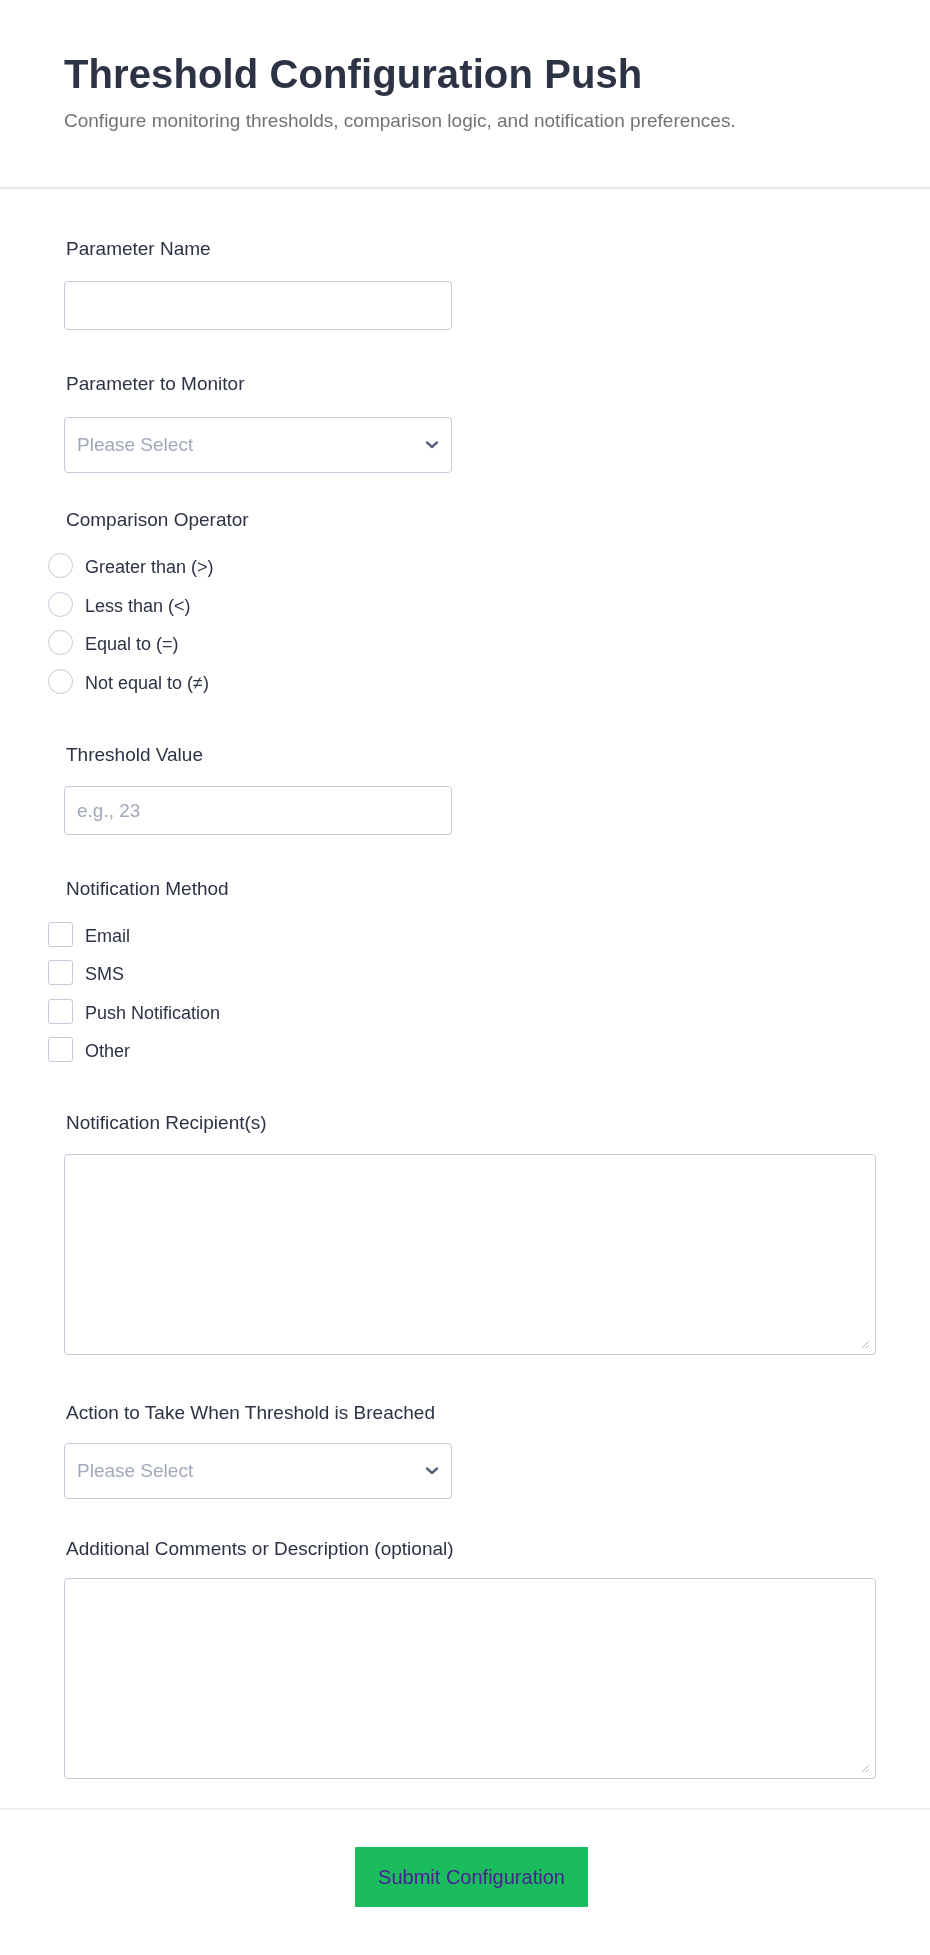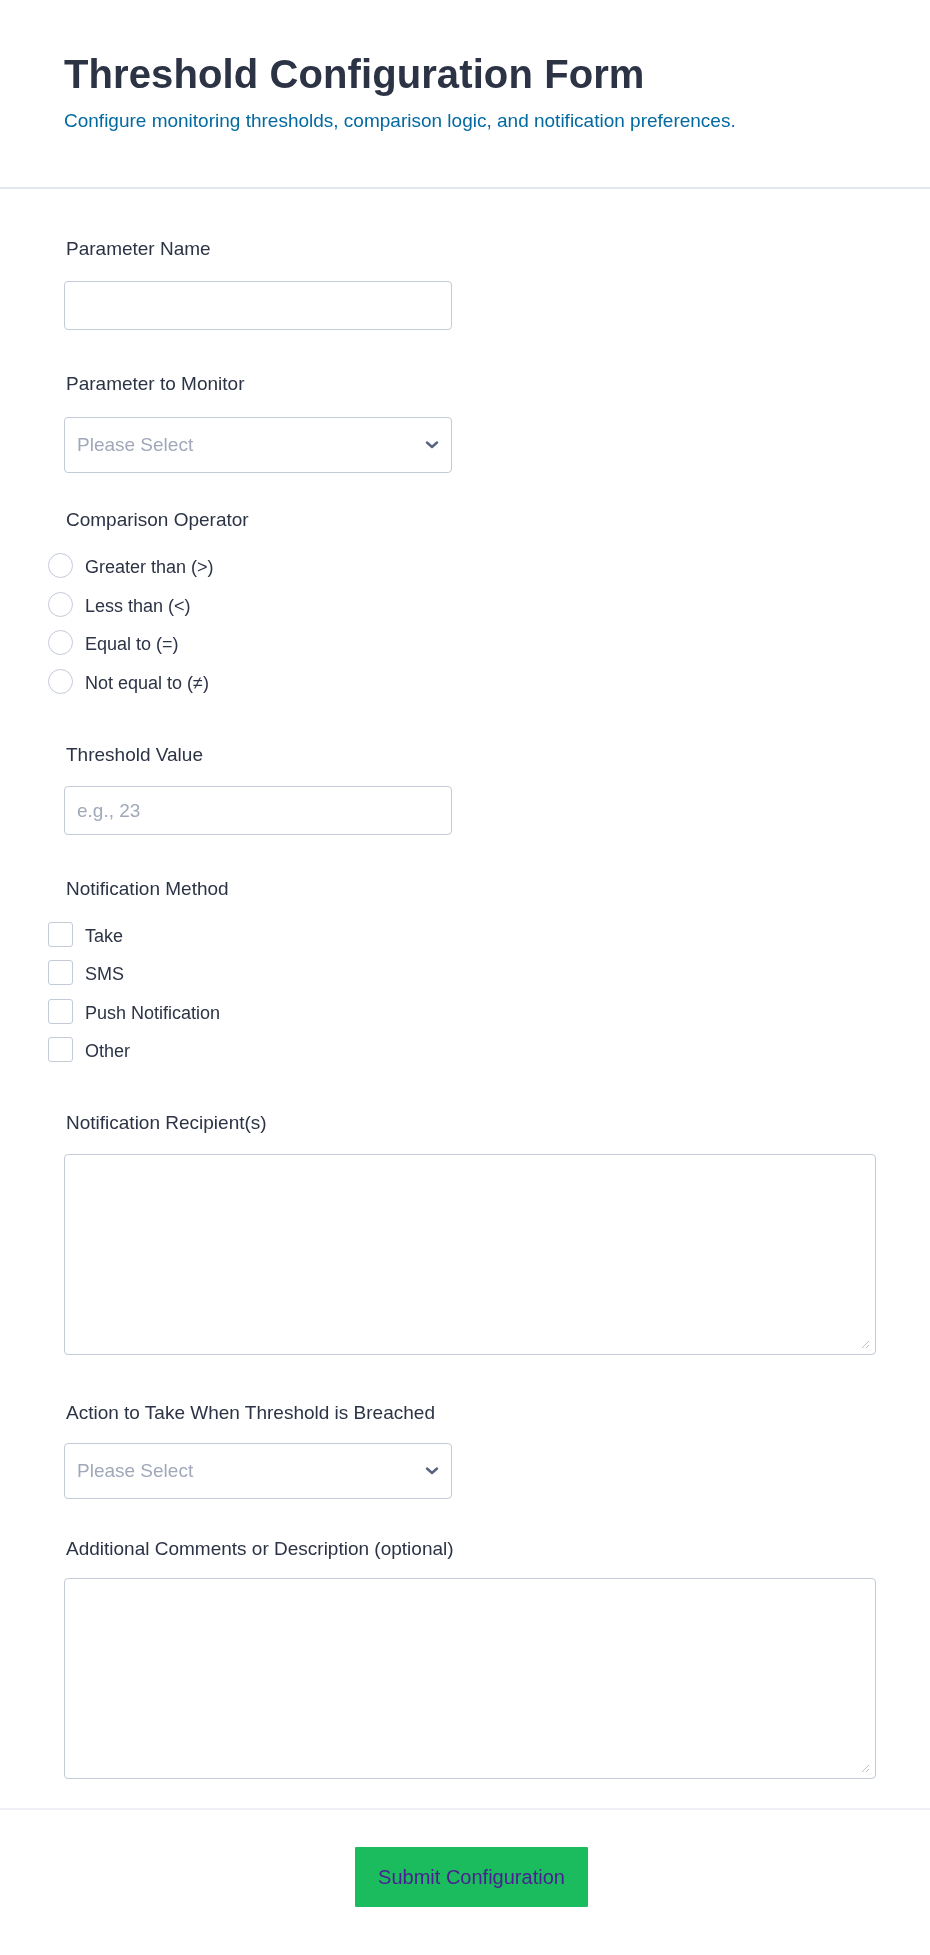--- a/index.html
+++ b/index.html
@@ -1,21 +1,21 @@
 <!DOCTYPE html>
 <html><head>
   <meta charset="utf-8">
   <style>
     * { box-sizing: border-box; margin: 0; padding: 0; }
     html, body { width: 930px; height: 1955px; background: #ffffff; }
     body { font-family: "Liberation Sans", "DejaVu Sans", sans-serif; color: #2c3345; position: relative; }
 
     .header { position: absolute; left: 0; top: 0; width: 930px; height: 189px; border-bottom: 2px solid #e4e6ee; }
     .page-title { position: absolute; left: 64px; top: 52px; font-size: 40px; font-weight: 700; color: #2c3345; letter-spacing: 0.1px; }
-    .page-subtitle { position: absolute; left: 64px; top: 110px; font-size: 19px; color: #0369a1; }
+    .page-subtitle { position: absolute; left: 64px; top: 110px; font-size: 19px; color: #737373; }
 
     .label { position: absolute; left: 66px; font-size: 19px; color: #2c3345; font-weight: 500; }
 
     .text-input { position: absolute; left: 64px; width: 388px; height: 49px; border: 1.5px solid #c3cad8; border-radius: 4px; background: #fff; font-family: "Liberation Sans", sans-serif; font-size: 19px; padding: 7px 12px; color: #2c3345; }
     .text-input::placeholder { color: #a0a8b9; }
 
     .select { position: absolute; left: 64px; width: 388px; height: 56px; border: 1.5px solid #c3cad8; border-radius: 4px; background: #fff; display: flex; align-items: center; padding: 0 12px; cursor: pointer; }
     .select-value { font-size: 19px; color: #a0a8b9; flex: 1; }
     .chevron { width: 14px; height: 10px; }
 
@@ -27,21 +27,21 @@
     .textarea { position: absolute; left: 64px; width: 812px; height: 201px; border: 1.5px solid #c3cad8; border-radius: 4px; background: #fff; }
     .resize-handle { position: absolute; right: 5px; bottom: 5px; width: 10px; height: 10px; }
 
     .footer-divider { position: absolute; left: 0; top: 1808px; width: 930px; height: 2px; background: #eef0f5; }
     .submit-button { position: absolute; left: 355px; top: 1847px; width: 233px; height: 60px; background: #1bbc5d; border: none; border-radius: 1px; color: #4c1d95; font-family: "Liberation Sans", sans-serif; font-size: 20px; font-weight: 500; cursor: pointer; }
   </style>
 </head>
 <body>
 
 <div class="header">
-  <h1 class="page-title">Threshold Configuration Form</h1>
+  <h1 class="page-title">Threshold Configuration Push</h1>
   <p class="page-subtitle">Configure monitoring thresholds, comparison logic, and notification preferences.</p>
 </div>
 
 <label class="label" style="top:238px;">Parameter Name</label>
 <input class="text-input" style="top: 281px;" type="text" placeholder="">
 
 <label class="label" style="top:373px;">Parameter to Monitor</label>
 <div class="select" style="top:417px;">
   <span class="select-value">Please Select</span>
   <svg class="chevron" viewBox="0 0 14 10">
@@ -66,21 +66,21 @@
   <span class="radio"></span>
   <span class="option-label">Not equal to (≠)</span>
 </div>
 
 <label class="label" style="top:744px;">Threshold Value</label>
 <input class="text-input" style="top: 786px;" type="text" placeholder="e.g., 23">
 
 <label class="label" style="top:878px;">Notification Method</label>
 <div class="option-row" style="top:921px;">
   <span class="checkbox"></span>
-  <span class="option-label">Take</span>
+  <span class="option-label">Email</span>
 </div>
 <div class="option-row" style="top:959px;">
   <span class="checkbox"></span>
   <span class="option-label">SMS</span>
 </div>
 <div class="option-row" style="top:998px;">
   <span class="checkbox"></span>
   <span class="option-label">Push Notification</span>
 </div>
 <div class="option-row" style="top:1036px;">

